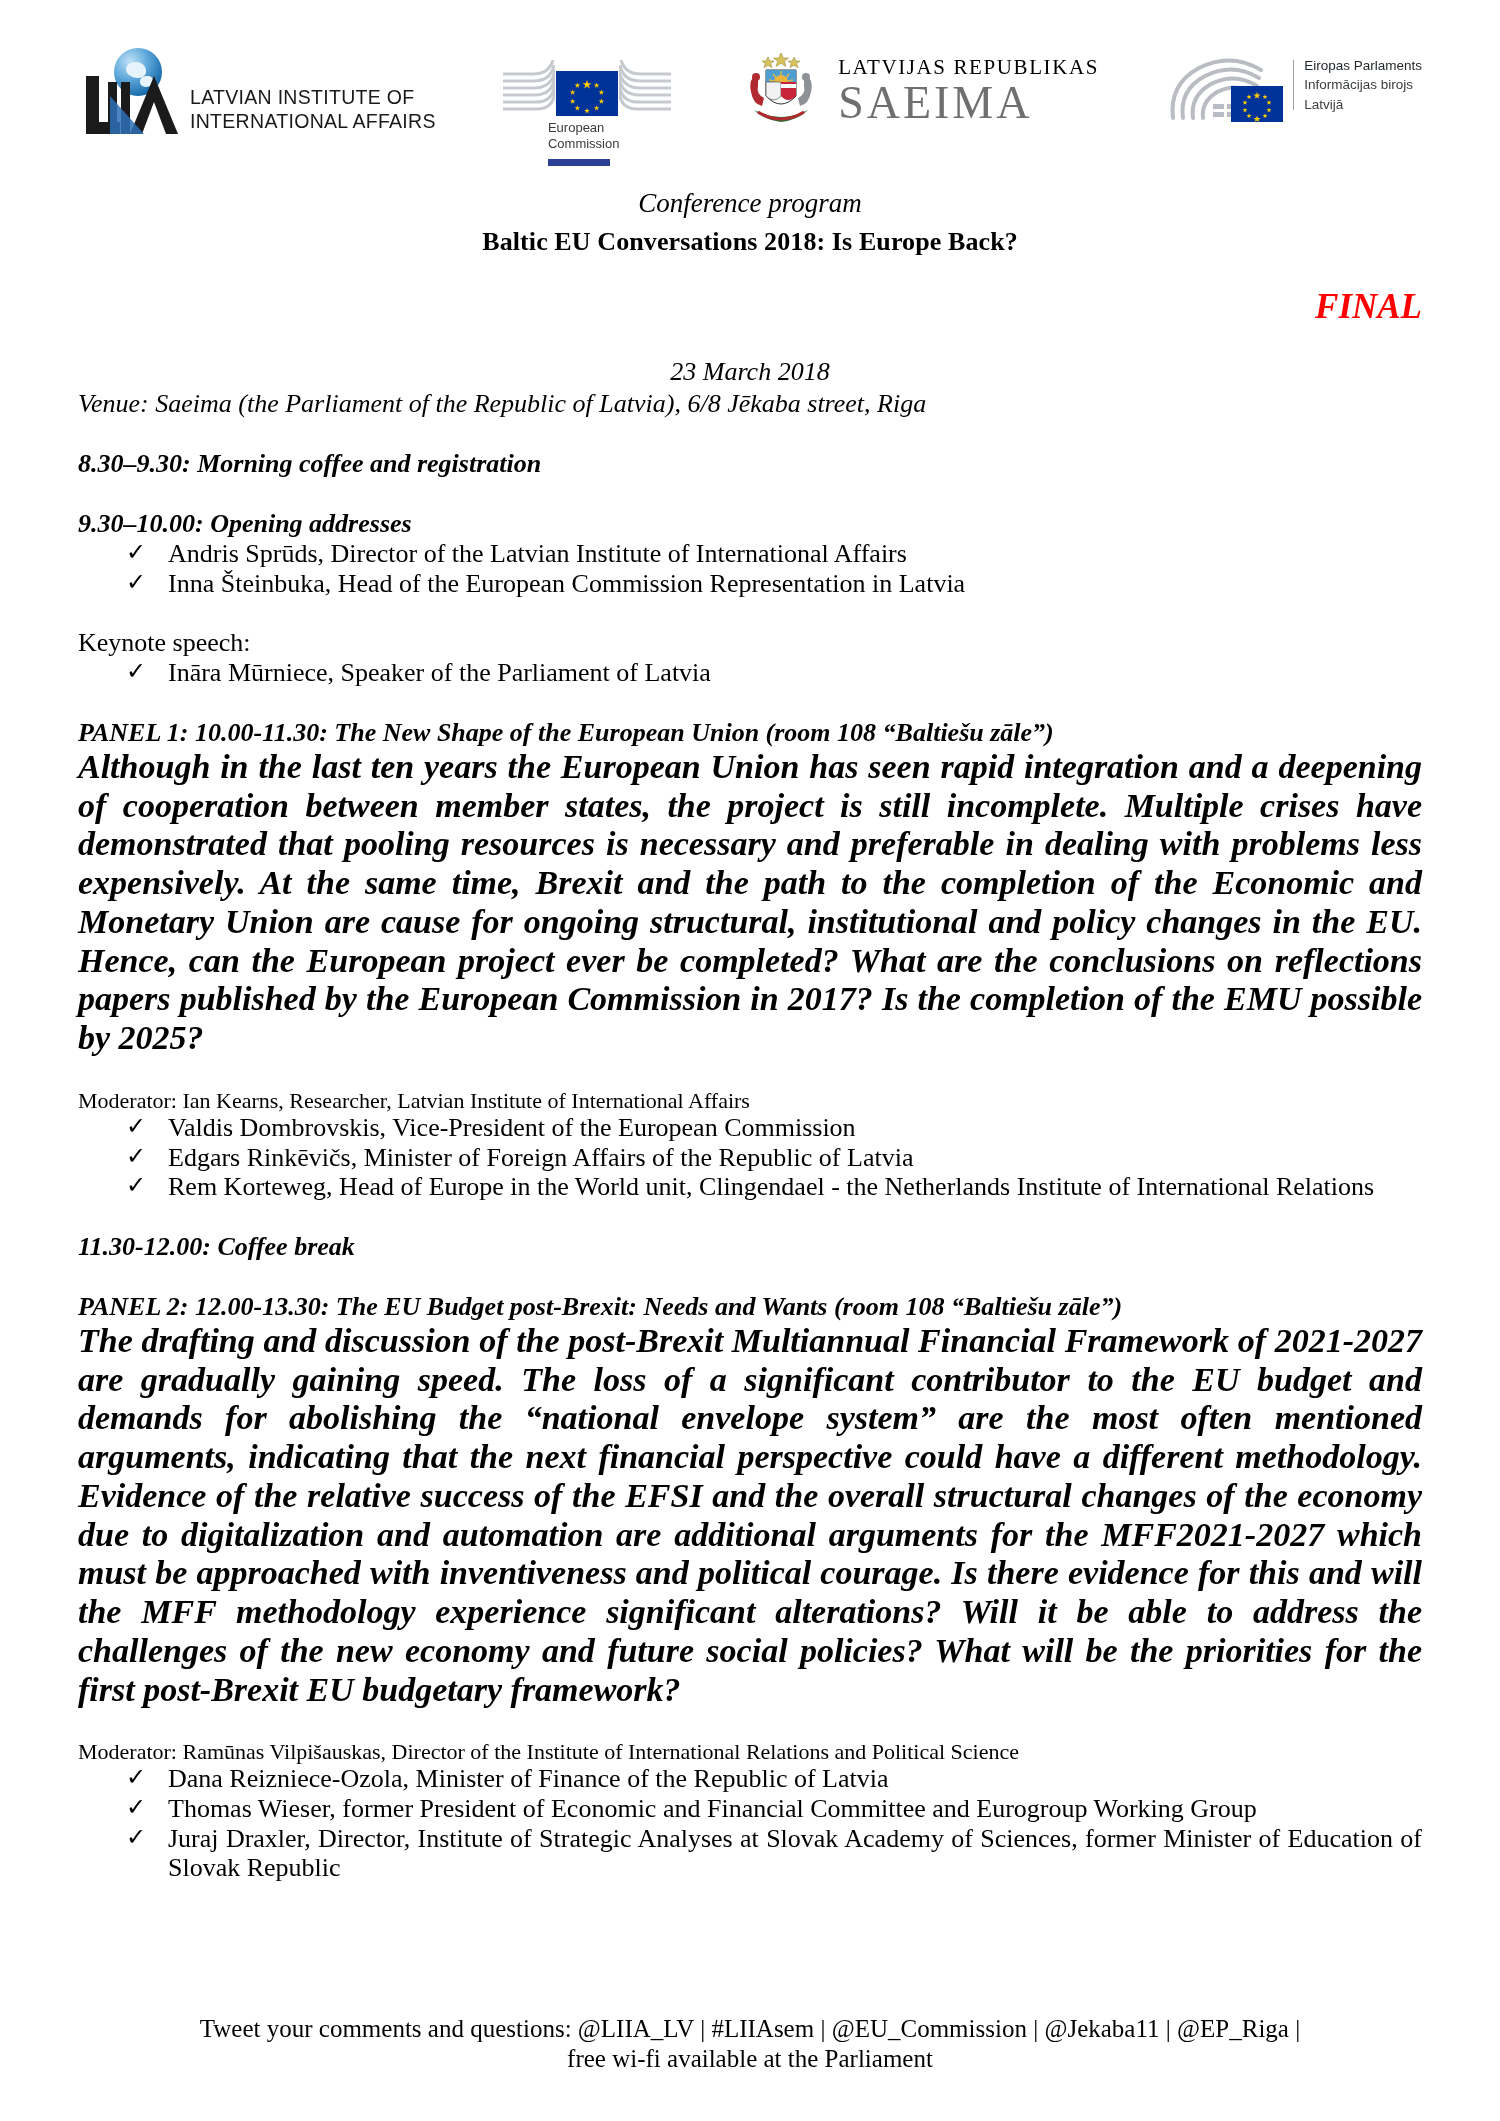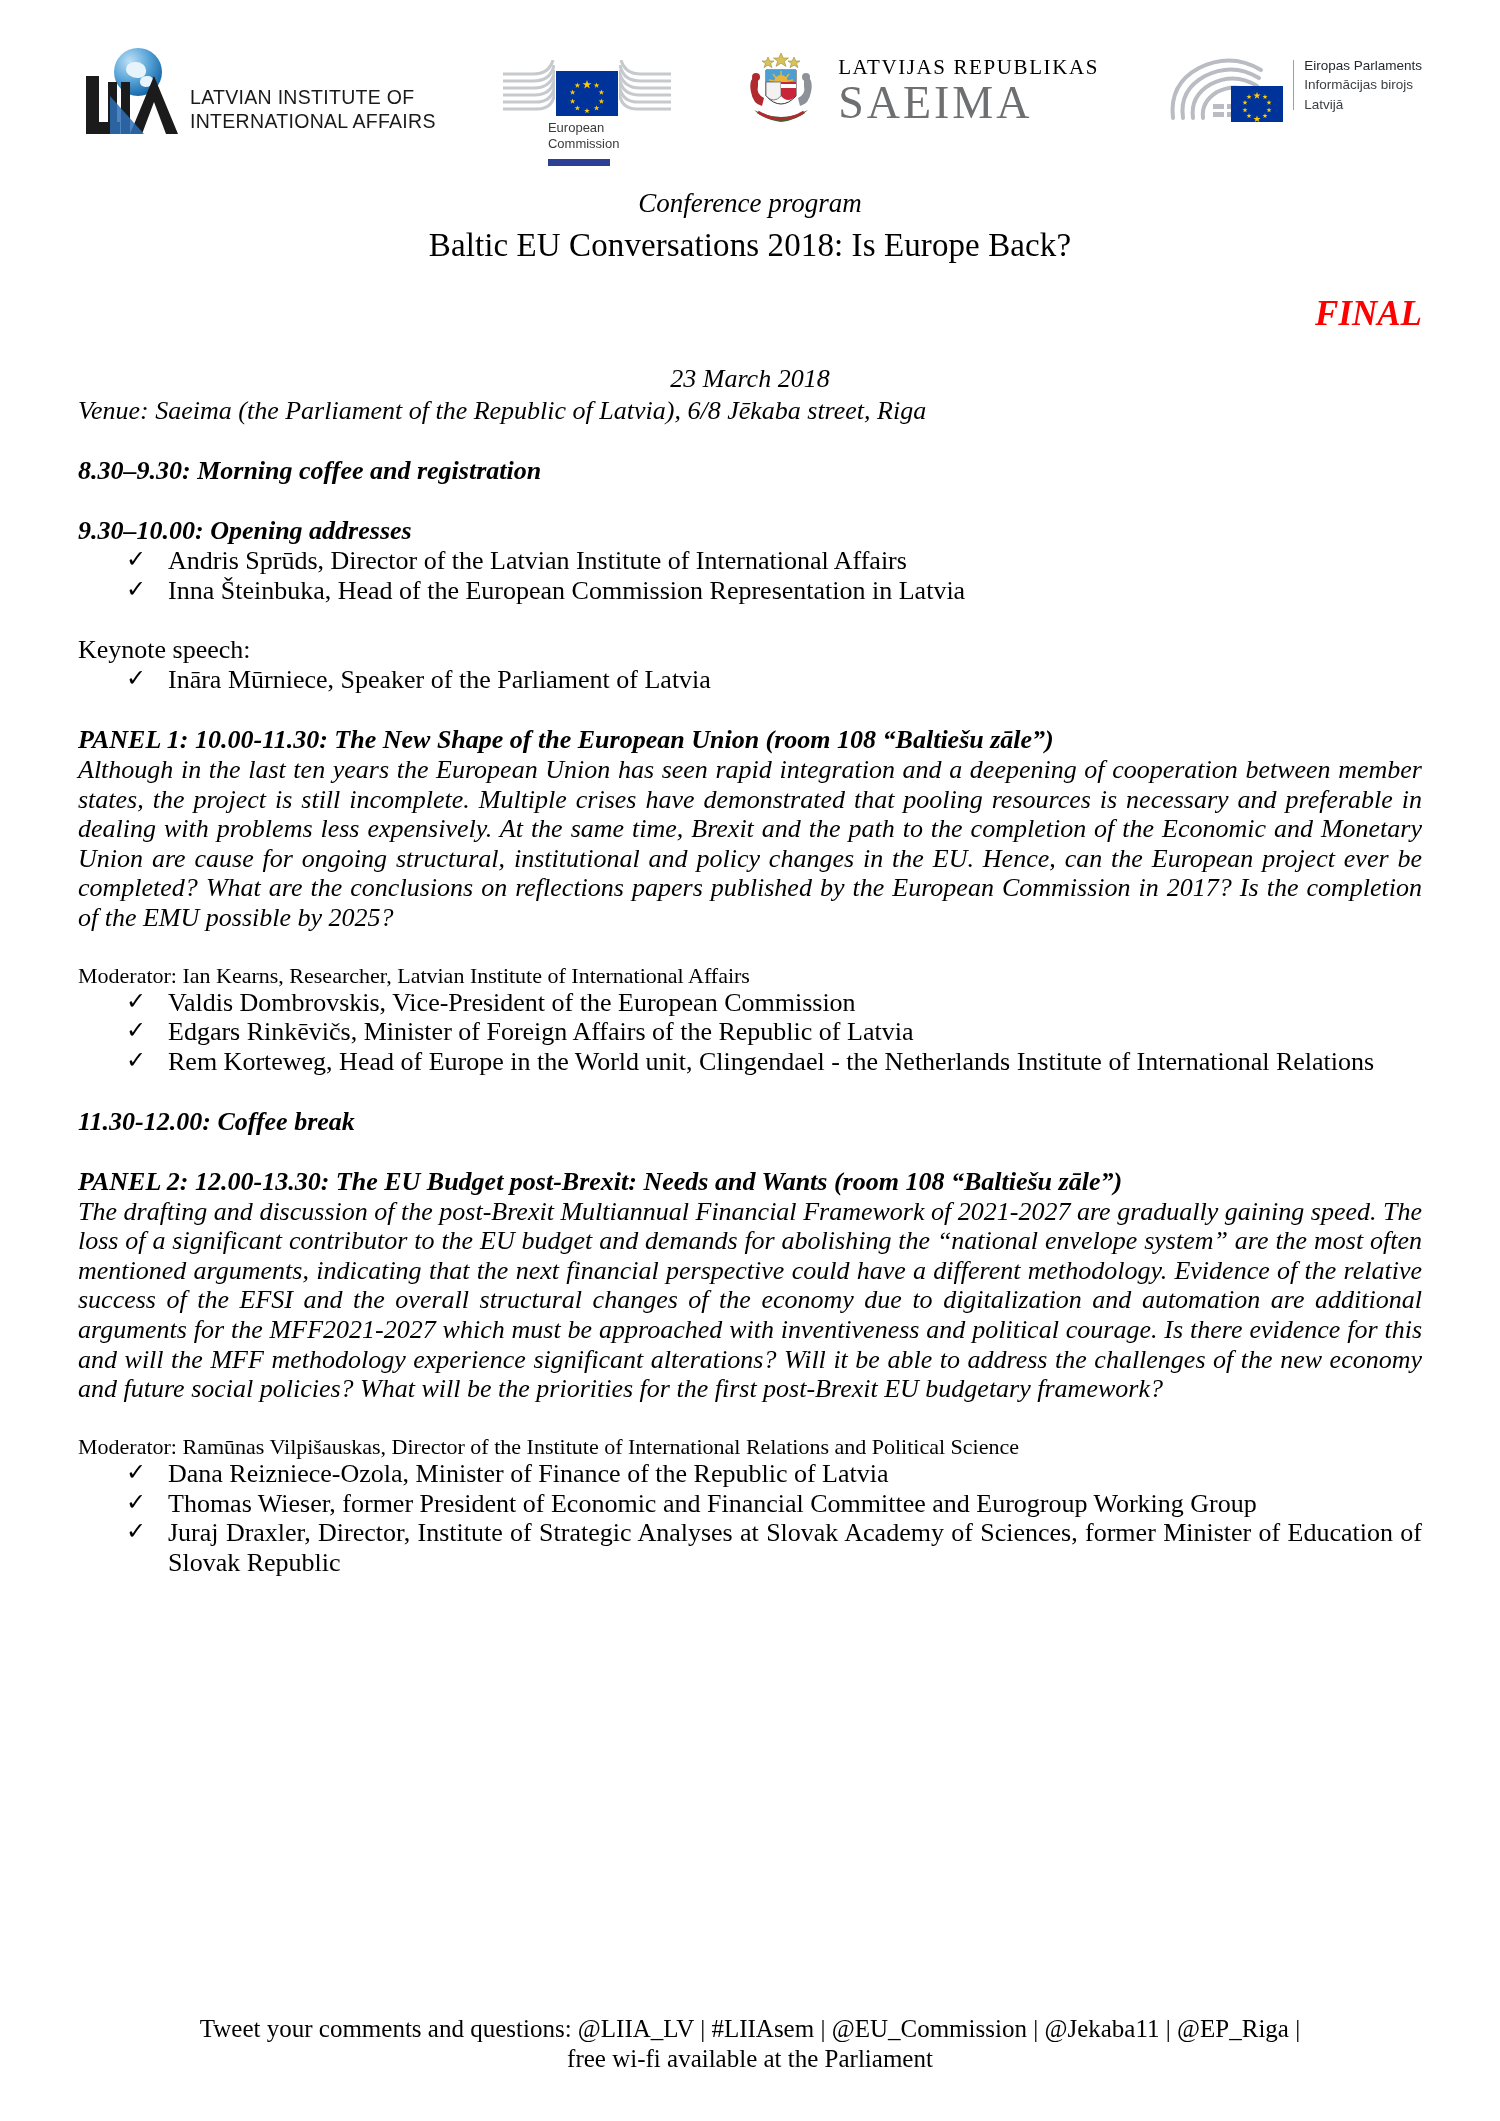--- a/index.html
+++ b/index.html
@@ -96,21 +96,21 @@
     font-size: 13.5px; line-height: 1.42; color: #3d4043;
   }
   .ep-text .l1 { color: #24292d; }
 
   
   .doc { margin-top: 20px; }
   .kicker {
     font-style: italic; font-size: 27px; text-align: center; margin: 0;
   }
   .maintitle {
-    font-weight: normal; font-size: 33px; text-align: center;
+    font-weight: bold; font-size: 26px; text-align: center;
     margin: 8px 0 0 0; letter-spacing: 0.1px;
   }
   .final {
     color: #ff0000; font-weight: bold; font-style: italic;
     font-size: 35px; text-align: right; margin: 30px 0 0 0;
   }
   .dateline {
     font-style: italic; font-size: 26px; text-align: center; margin: 30px 0 0 0;
   }
   .venue {
@@ -119,22 +119,22 @@
 
   .block { margin-top: 30px; }
   .slot-title {
     font-weight: bold; font-style: italic; font-size: 26px; margin: 0;
   }
   .plain { font-size: 26px; margin: 0; }
   .panel-head {
     font-weight: bold; font-style: italic; font-size: 26px; margin: 0;
   }
   .panel-desc {
-    font-style: italic; font-size: 26px; margin: 0;
-    text-align: justify; line-height: 1.14;
+    font-style: italic; font-size: 34px; margin: 0;
+    text-align: justify; line-height: 1.14; font-weight: bold;
   }
   .moderator { font-size: 22px; margin: 0; line-height: 1.14; }
 
   ul.checks { list-style: none; margin: 0; padding: 0 0 0 48px; }
   ul.checks li {
     font-size: 26px; line-height: 1.14;
     position: relative; padding-left: 42px;
     text-align: justify;
     margin: 0;
   }

